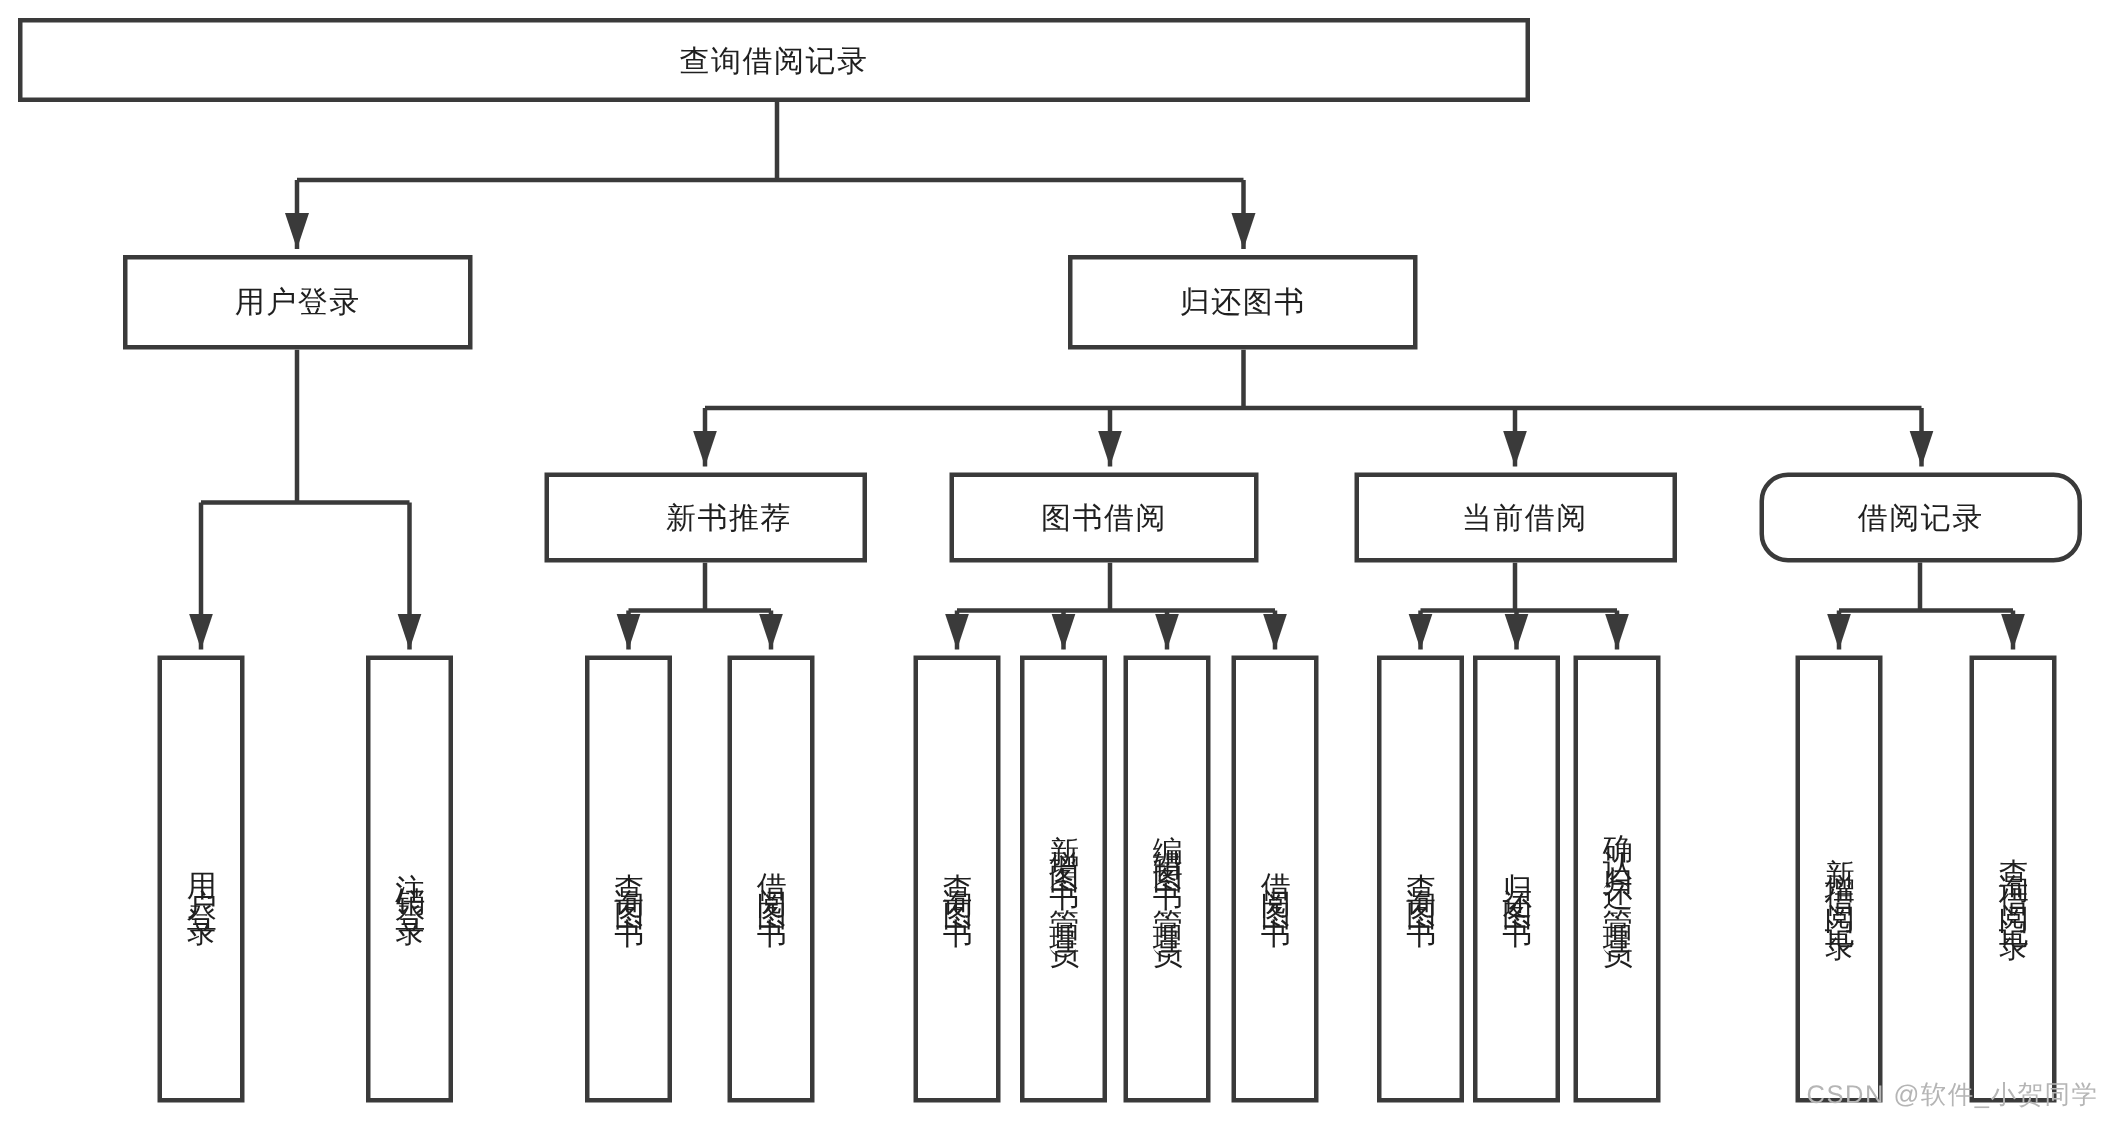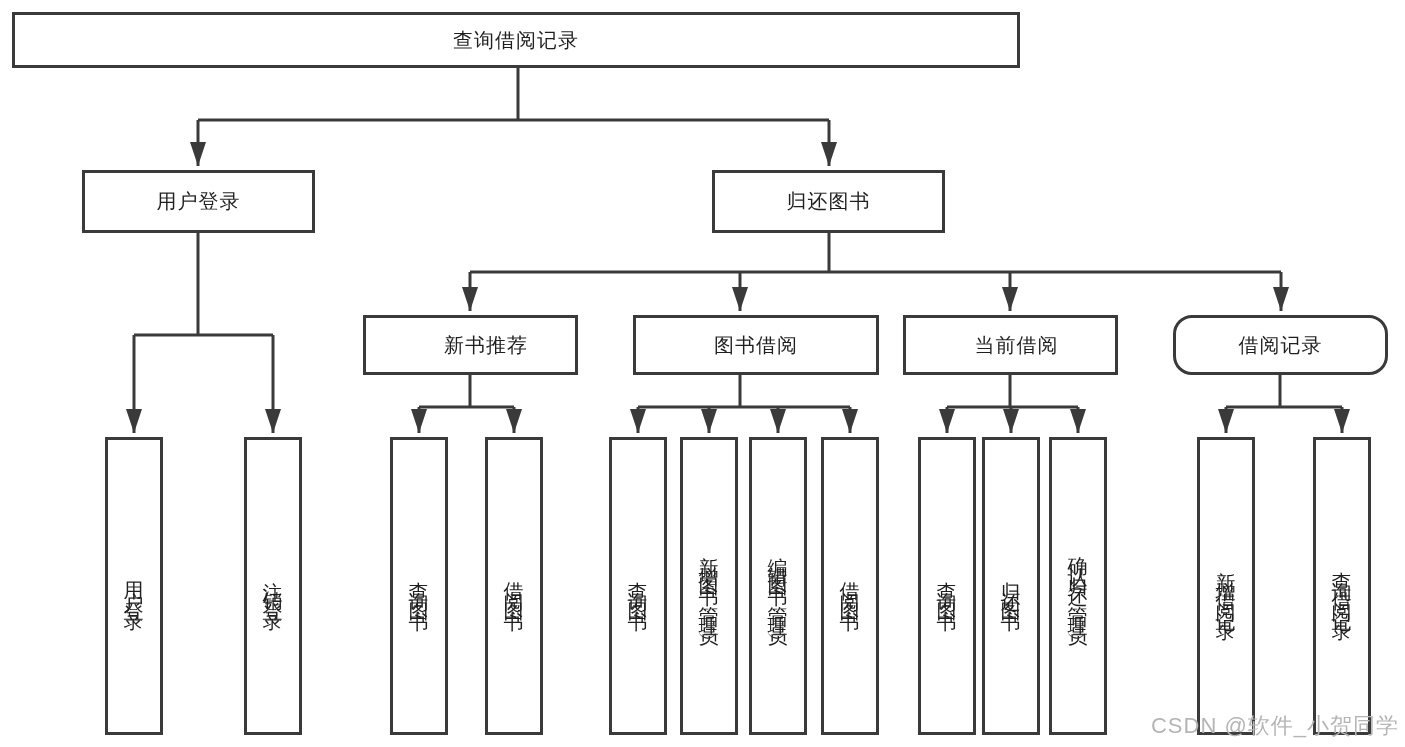--- a/index.html
+++ b/index.html
@@ -57,21 +57,21 @@
     font-size: 20px;
     letter-spacing: 10px;
     line-height: 1;
     white-space: nowrap;
   }
 
   .watermark {
     position: absolute;
     right: 6px;
     bottom: 6px;
-    font-size: 22px;
+    font-size: 17px;
     color: var(--watermark);
     letter-spacing: 1px;
     white-space: nowrap;
   }
 </style>
 </head>
 <body>
 
 <div class="canvas">
 
@@ -123,21 +123,21 @@
   <div class="box hbox" style="left:82px; top:170px; width:233px; height:63px;">
     <span class="lbl">用户登录</span>
   </div>
   <div class="box hbox" style="left:712px; top:170px; width:233px; height:63px;">
     <span class="lbl">归还图书</span>
   </div>
 
   <div class="box hbox" style="left:363px; top:315px; width:215px; height:60px;padding-left:31px;">
     <span class="lbl">新书推荐</span>
   </div>
-  <div class="box hbox" style="left:633px; top:315px; width:246px; height:60px;">
+  <div class="box hbox" style="left:633px; top:315px; width:206px; height:60px;">
     <span class="lbl">图书借阅</span>
   </div>
   <div class="box hbox" style="left:903px; top:315px; width:215px; height:60px;padding-left:12px;">
     <span class="lbl">当前借阅</span>
   </div>
   <div class="box hbox" style="left:1173px; top:315px; width:215px; height:60px;border-radius:19px;">
     <span class="lbl">借阅记录</span>
   </div>
 
   <div class="box vbox" style="left:105px;">

